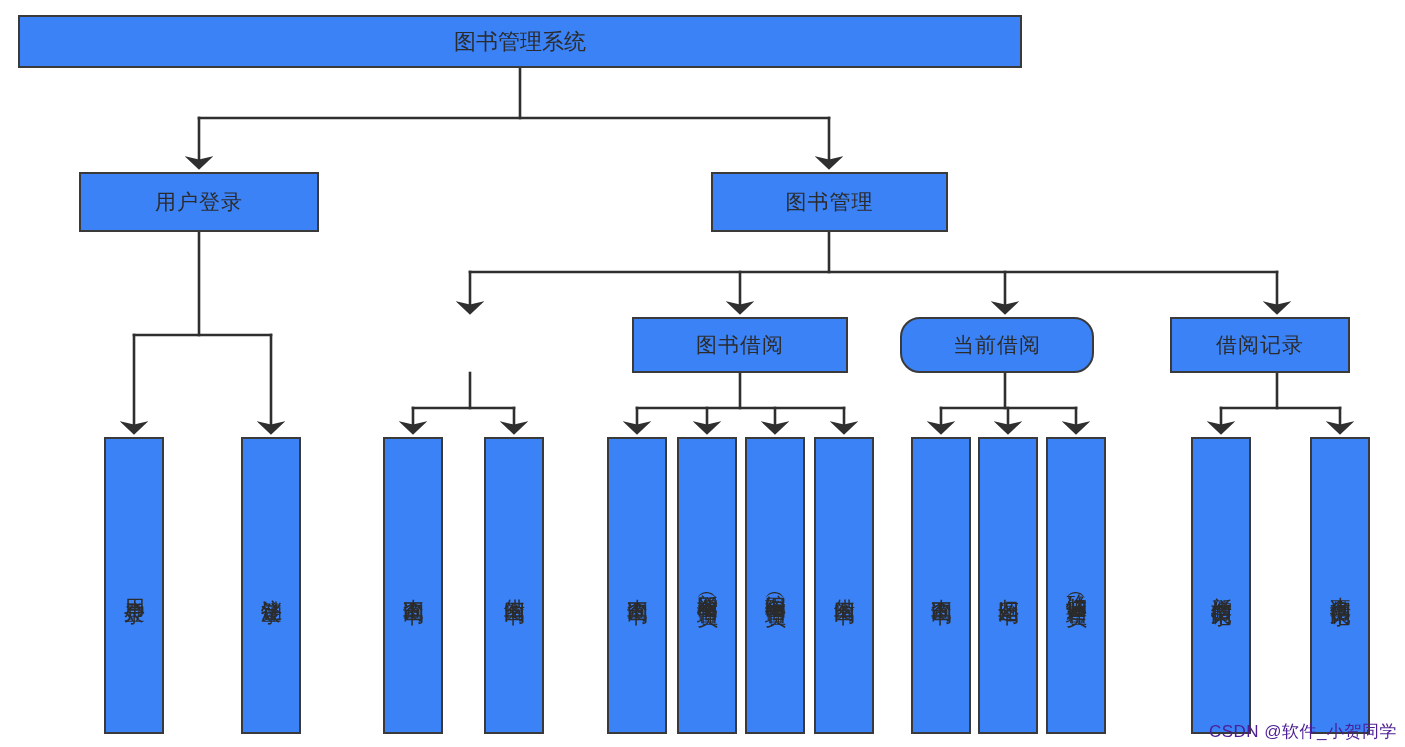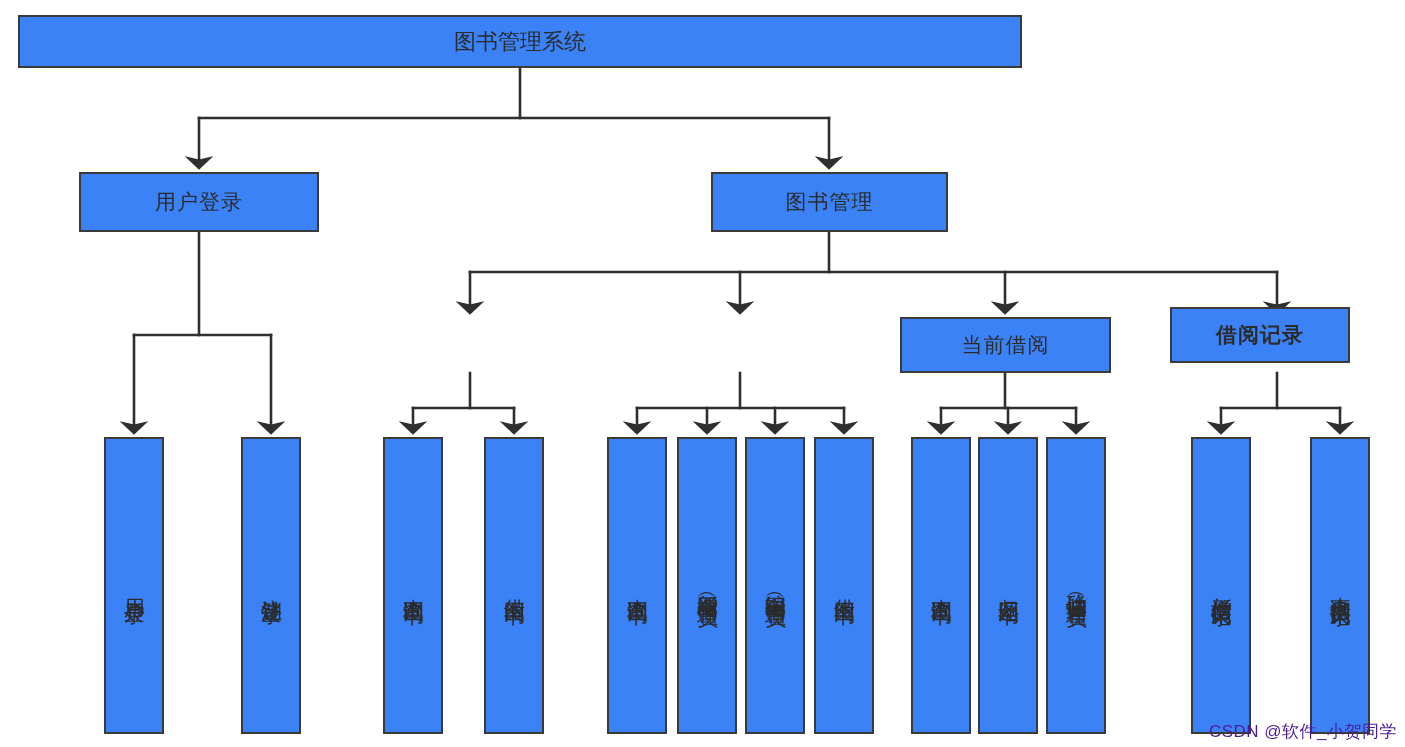--- a/index.html
+++ b/index.html
@@ -71,24 +71,27 @@
     <span>图书管理系统</span>
   </div>
 
   <div class="node h" style="left:79px;top:172px;width:240px;height:60px;">
     <span>用户登录</span>
   </div>
   <div class="node h" style="left:711px;top:172px;width:237px;height:60px;justify-content:center;">
     <span>图书管理</span>
   </div>
 
-  <div class="node h" style="left:900px;top:317px;width:211px;height:56px;">
+  <div class="node h" style="left:632px;top:317px;width:216px;height:56px;">
+    <span>图书借阅</span>
+  </div>
+  <div class="node h" style="left:900px;top:317px;width:194px;height:56px;border-radius:20px;">
     <span>当前借阅</span>
   </div>
-  <div class="node h" style="left:1170px;top:307px;width:180px;height:56px;font-weight:bold;">
+  <div class="node h" style="left:1170px;top:317px;width:180px;height:56px;">
     <span>借阅记录</span>
   </div>
 
   <div class="node" style="left:104px;top:437px;width:60px;height:297px;">
     <span class="leaf">用户登录</span>
   </div>
   <div class="node" style="left:241px;top:437px;width:60px;height:297px;">
     <span class="leaf">注销登录</span>
   </div>
 

